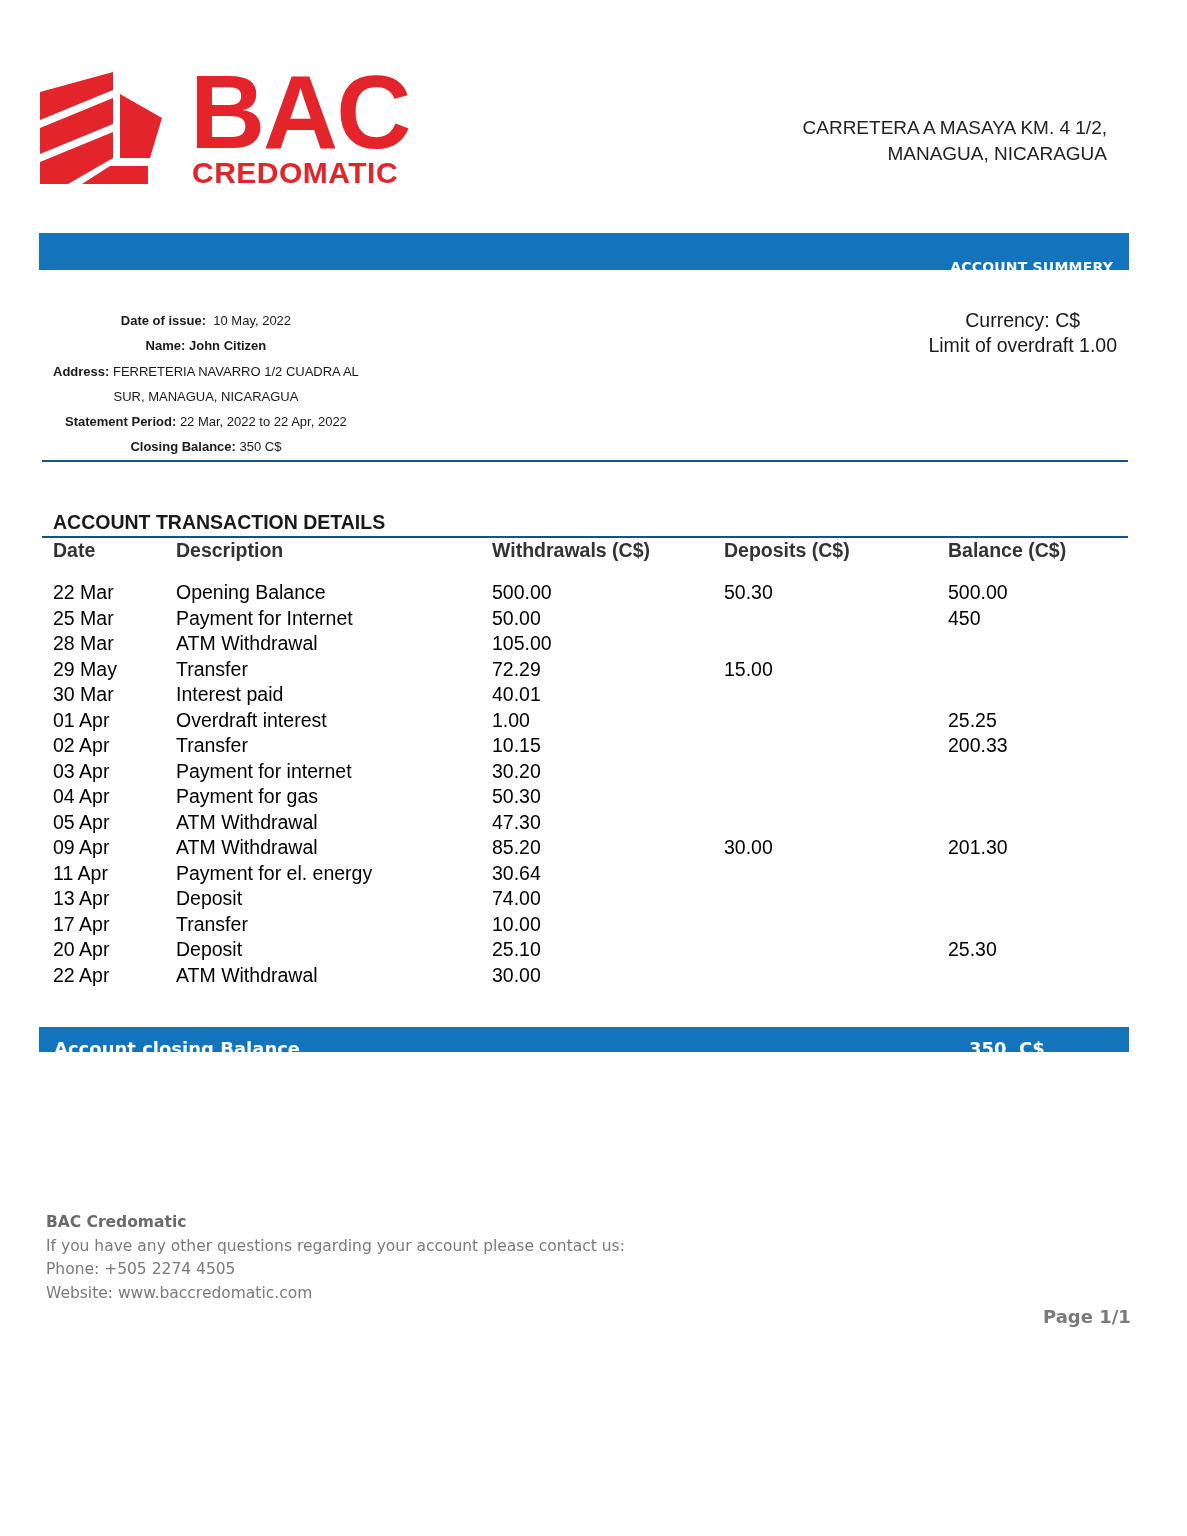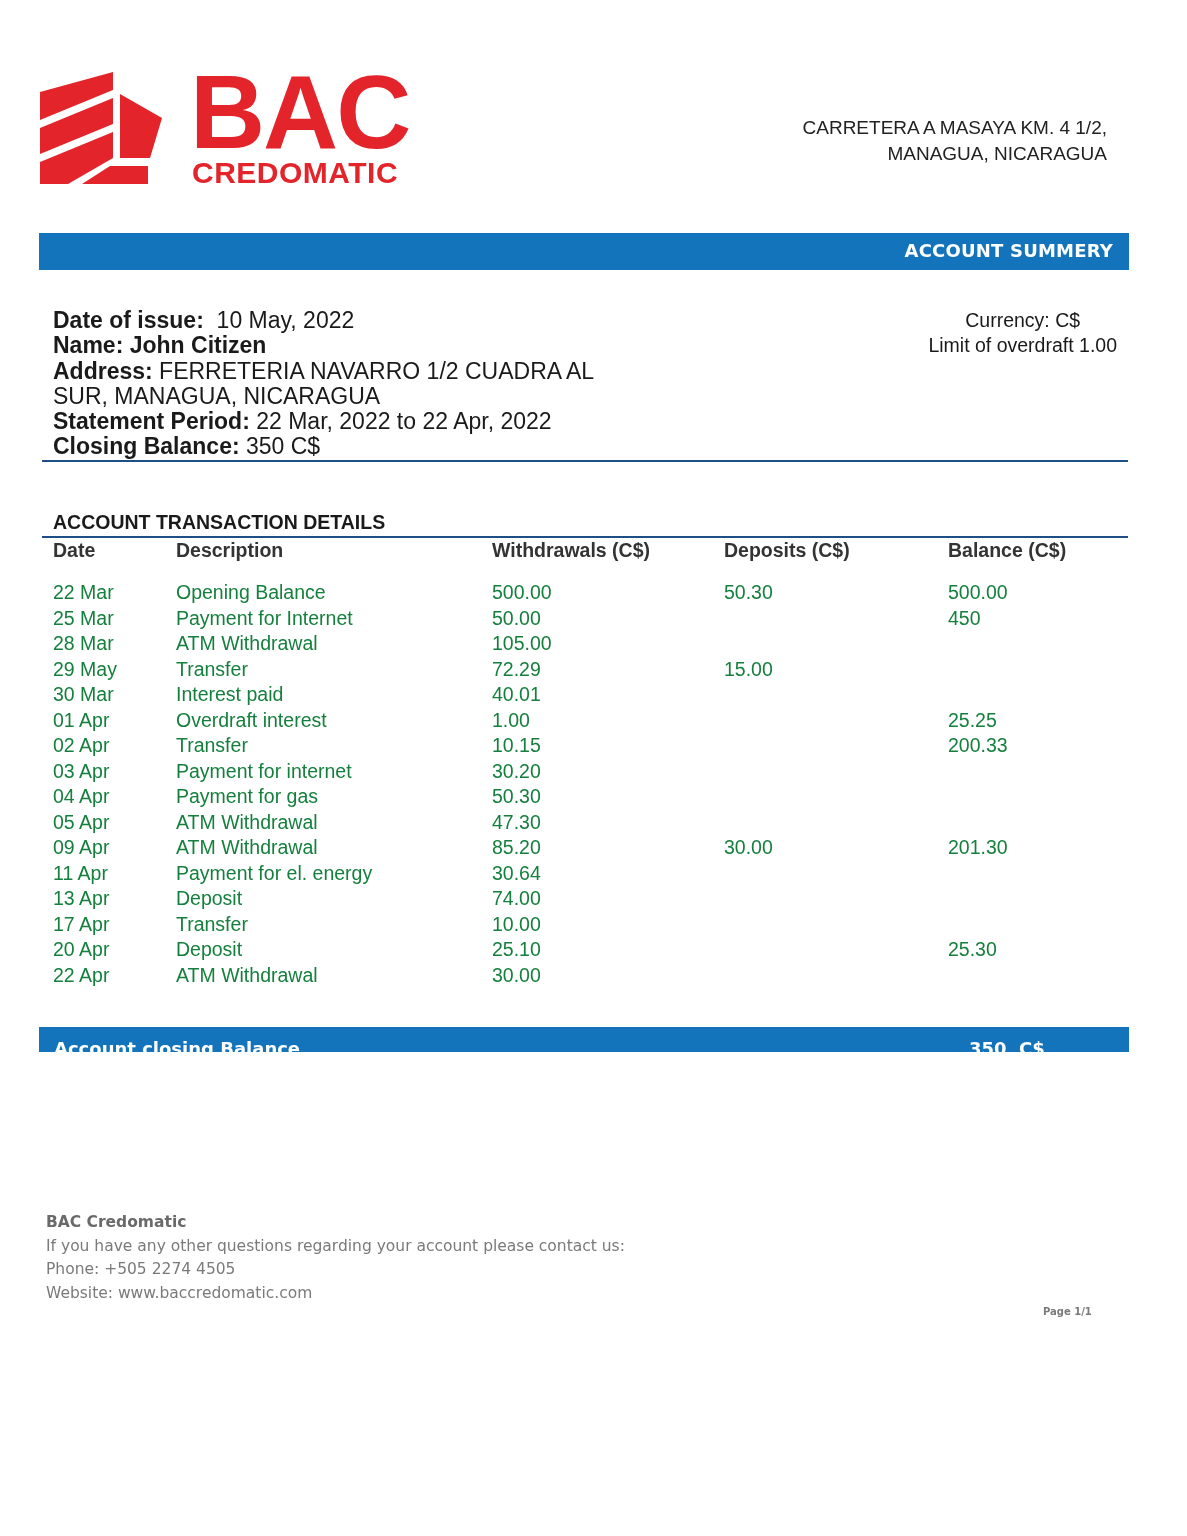--- a/index.html
+++ b/index.html
@@ -8,50 +8,50 @@
 
     
     .logo { left: 38px; top: 72px; width: 360px; height: 120px; }
     .logo-text-big { position: absolute; left: 152px; top: -12px; font-family: "Liberation Sans", sans-serif; font-weight: bold; font-size: 104px; color: #e3242b; letter-spacing: -2px; line-height: 1; }
     .logo-text-small { position: absolute; left: 154px; top: 86px; font-family: "Liberation Sans", sans-serif; font-weight: bold; font-size: 30px; color: #e3242b; letter-spacing: 0.5px; line-height: 1; }
 
     .bank-address { right: 80px; top: 115px; text-align: right; font-size: 19px; line-height: 26px; color: #222; }
 
     .band { left: 39px; width: 1090px; background: #1474bb; color: #fff; font-family: "DejaVu Sans", sans-serif; font-weight: bold; }
     .band-summary { top: 233px; height: 37px; }
-    .band-summary .title { position: absolute; right: 16px; top: 7px; font-size: 18px; letter-spacing: 0.2px; }
-
-    .info { left: 53px; top: 308px; font-size: 23px; line-height: 25.3px; color: #1a1a1a; }
+    .band-summary .title { position: absolute; right: 16px; top: 26px; font-size: 14px; letter-spacing: 0.2px; }
+
+    .info { left: 53px; top: 308px; font-size: 13px; line-height: 25.3px; color: #1a1a1a; text-align: center; }
     .info b { font-weight: bold; }
     .info-right { right: 70px; top: 308px; font-size: 19.5px; line-height: 25.3px; text-align: center; color: #1a1a1a; }
 
     .rule { left: 42px; width: 1086px; height: 2px; background: #1d4f86; }
     .rule1 { top: 460px; }
     .rule2 { top: 536px; }
 
     .section-title { left: 53px; top: 511px; font-size: 19.5px; font-weight: bold; color: #1a1a1a; }
 
     .th { top: 539px; font-size: 19.5px; font-weight: bold; color: #333; }
     .col-date { left: 53px; }
     .col-desc { left: 176px; }
     .col-wd { left: 492px; }
     .col-dep { left: 724px; }
     .col-bal { left: 948px; }
 
     .rows { left: 0; top: 580px; width: 1187px; }
-    .row { position: relative; height: 25.5px; font-size: 19.5px; line-height: 25.5px; color: #15803d; }
+    .row { position: relative; height: 25.5px; font-size: 19.5px; line-height: 25.5px; color: #000000; }
     .row span { position: absolute; top: 0; white-space: nowrap; }
 
     .band-closing { top: 1027px; height: 25px; }
     .band-closing .label { position: absolute; left: 15px; top: 11px; font-size: 18px; }
     .band-closing .value { position: absolute; left: 930px; top: 11px; font-size: 18px; }
 
     .footer { left: 46px; top: 1211px; font-family: "DejaVu Sans", sans-serif; font-size: 15.5px; line-height: 23.5px; color: #7a7a7a; }
     .footer .brand { font-weight: bold; color: #6a6a6a; }
-    .page-num { left: 1043px; top: 1306px; font-family: "DejaVu Sans", sans-serif; font-size: 10px; font-weight: bold; color: #7a7a7a; }
+    .page-num { left: 1043px; top: 1306px; font-family: "DejaVu Sans", sans-serif; font-size: 18px; font-weight: bold; color: #7a7a7a; }
   </style>
 </head>
 <body>
 
 <div class="abs logo">
   <svg width="130" height="120" viewBox="0 0 130 120" style="position:absolute;left:0;top:0;">
     <polygon points="2,20 75,0 75,18 2,48" fill="#e3242b"></polygon>
     <polygon points="2,56 75,26 75,52 2,82" fill="#e3242b"></polygon>
     <polygon points="2,90 75,60 75,86 30,112 2,112" fill="#e3242b"></polygon>
     <polygon points="82,22 124,46 112,86 82,86" fill="#e3242b"></polygon>

